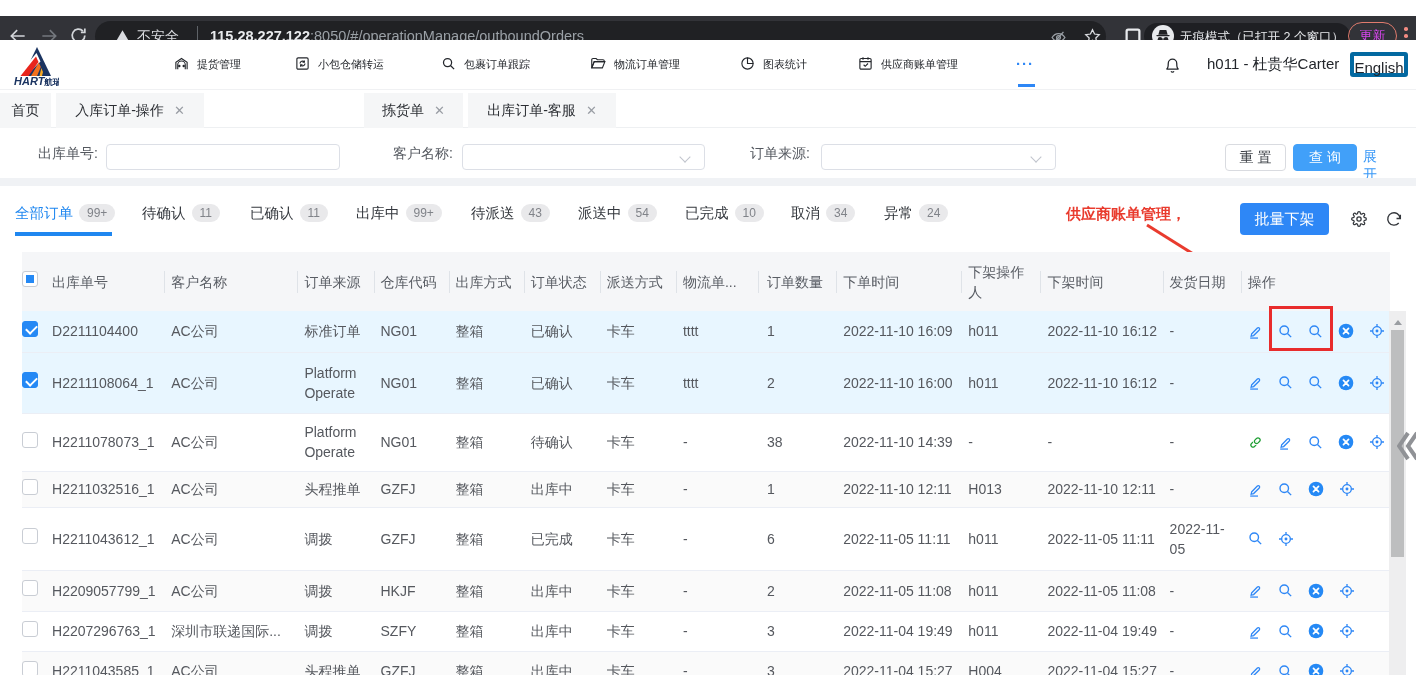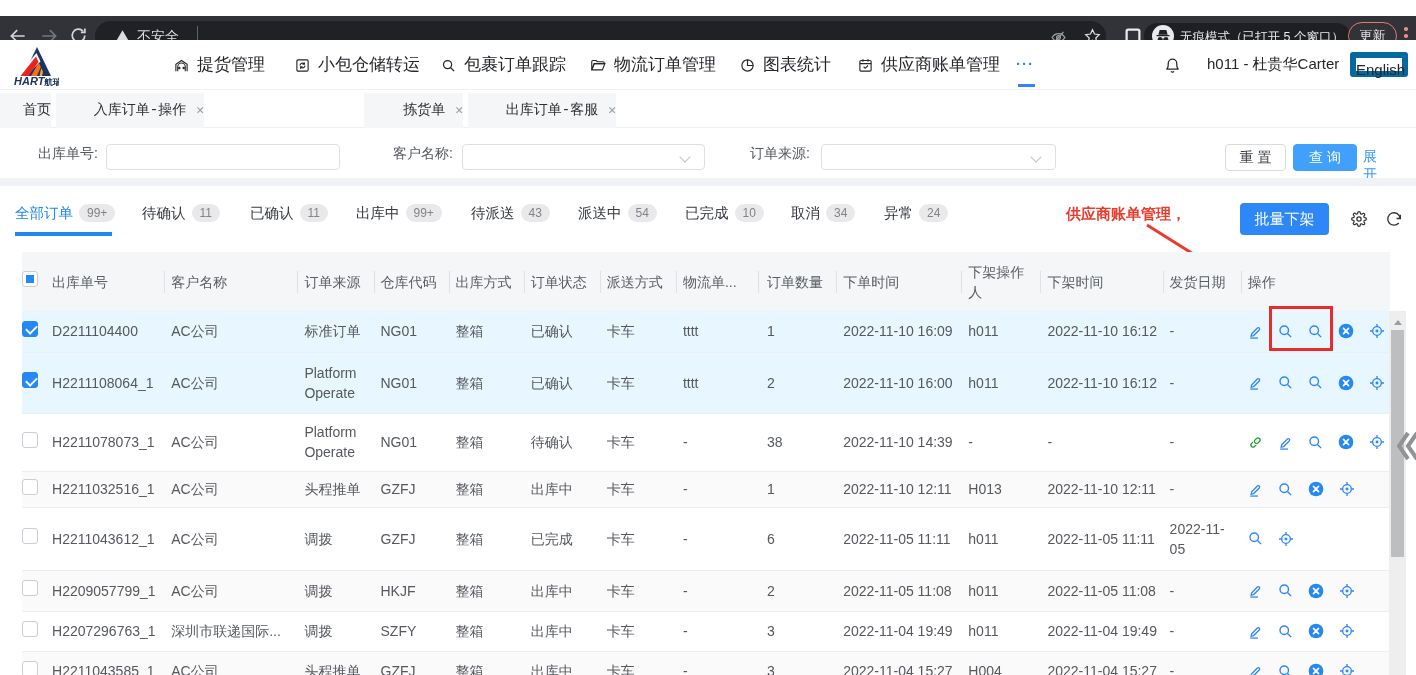--- a/index.html
+++ b/index.html
@@ -11,39 +11,39 @@
 #urlpill { position:absolute; left:95px; top:5px; width:1011px; height:31px; border-radius:16px;
   background:#202124; color:#9aa0a6; font-size:14px; }
 #urlpill .warn { position:absolute; left:20px; top:8px; }
 #urlpill .nsafe { position:absolute; left:42px; top:7px; color:#dadce0; font-size:14px; }
 #urlpill .sep { position:absolute; left:102px; top:5px; width:1px; height:20px; background:#5f6368; }
 #urlpill .url { position:absolute; left:115px; top:7px; font-size:14.5px; color:#9aa0a6; white-space:nowrap; }
 #urlpill .url b { color:#e8eaed; font-weight:bold; }
 #incog { position:absolute; left:1152px; top:9px; width:22px; height:22px; border-radius:50%; background:#e8eaed; }
 #incogtxt { position:absolute; left:1180px; top:13px; color:#e8eaed; font-size:12.5px; }
 #updbtn { position:absolute; left:1348px; top:6px; width:49px; height:28px; border:1.5px solid #e07b6d;
-  border-radius:15px; color:#e5e5e5; font-size:13px; text-align:center; line-height:25px; }
+  border-radius:15px; color:#d946ef; font-size:13px; text-align:center; line-height:25px; }
 #dots3 { position:absolute; left:1404px; top:11px; width:4px; }
 #dots3 i { display:block; width:3.5px; height:3.5px; border-radius:50%; background:#f28b82; margin:0 0 3.5px 0; }
 
 #apphead { position:absolute; left:0; top:40px; width:1416px; height:50px; background:#fff;
   border-bottom:1px solid #f0f1f3; }
-.navitem { position:absolute; top:0; height:49px; line-height:49px; font-size:17px; color:#23262b; white-space:nowrap; }
+.navitem { position:absolute; top:0; height:49px; line-height:49px; font-size:11px; color:#23262b; white-space:nowrap; }
 .navitem svg { vertical-align:-3px; margin-right:8px; }
 #navdots { position:absolute; left:1016px; top:15px; color:#2e87f6; font-size:15px; font-weight:bold; letter-spacing:1px;}
 #navdots:after { content:""; position:absolute; left:2px; top:29px; width:17px; height:3px; background:#2e87f6; }
 #bell { position:absolute; left:1164px; top:17px; }
 #usr { position:absolute; left:1207px; top:15px; font-size:15px; color:#23262b; }
-#engbtn { position:absolute; left:1350px; top:12px; width:58px; height:25px; border:6px solid #0369a1;
+#engbtn { position:absolute; left:1350px; top:12px; width:58px; height:25px; border:4px solid #0369a1;
   border-radius:3px; font-size:15px; color:#23262b; text-align:center; line-height:23px; }
 
 #tabbar { position:absolute; left:0; top:90px; width:1416px; height:38px; background:#fff;
   border-bottom:1px solid #eef0f2; }
 .tchip { position:absolute; top:3px; height:35px; background:#f5f6f7; color:#2b2e33; font-size:14px;
-  line-height:35px; text-align:right;font-family:Liberation Mono, monospace; }
+  line-height:35px; text-align:center; }
 .tchip .x { color:#9b9fa6; font-size:13px; margin-left:10px; color:#989ca3; }
 .tchip.act { background:#fff; color:#2486f1; }
 
 #filter { position:absolute; left:0; top:128px; width:1208px; height:50px; background:#fff; }
 .flabel { position:absolute; top:17px; font-size:14px; color:#54585f; }
 .finput { position:absolute; top:16px; height:26px; border:1px solid #dcdfe6; border-radius:4px; background:#fff; }
 .fsel:after { content:""; position:absolute; right:15px; top:8px; width:7px; height:7px;
   border-right:1.4px solid #c0c4cc; border-bottom:1.4px solid #c0c4cc; transform:rotate(45deg); }
 .btn { position:absolute; top:16px; height:27px; font-size:14px; border-radius:4px; text-align:center; line-height:25px; }
 #btnreset { left:1225px; width:61px; border:1px solid #d9dbe0; color:#3c4046; background:#fff; }
@@ -103,20 +103,21 @@
   <svg class="navbtn" style="left:69px;top:10px" width="19" height="19" viewBox="0 0 24 24" fill="none" stroke="#d2d5d9" stroke-width="2.2">
       <path d="M20 12a8 8 0 1 1-2.34-5.66"></path>
       <path d="M20 3v5h-5" fill="none"></path>
     </svg>
   <div id="urlpill">
     <svg class="warn" width="15" height="14" viewBox="0 0 24 24" fill="#dadce0">
         <path d="M12 2L1 21h22L12 2zm1 14h-2v2h2v-2zm0-7h-2v5h2V9z"></path>
       </svg>
     <span class="nsafe">不安全</span>
     <span class="sep"></span>
+    <span class="url"><b>115.28.227.122</b>:8050/#/operationManage/outboundOrders</span>
     <svg style="position:absolute;left:955px;top:8px" width="17" height="17" viewBox="0 0 24 24" fill="none" stroke="#9aa0a6" stroke-width="1.9">
         <path d="M3 12s3.2-5.5 9-5.5S21 12 21 12s-3.2 5.5-9 5.5S3 12 3 12z"></path>
         <circle cx="12" cy="12" r="2.6"></circle>
         <path d="M5 20L19 4"></path>
       </svg>
     <svg style="position:absolute;left:989px;top:7px" width="17" height="17" viewBox="0 0 24 24" fill="none" stroke="#dadce0" stroke-width="1.8">
         <path d="M12 2.5l2.9 6 6.6.9-4.8 4.6 1.2 6.5-5.9-3.2-5.9 3.2 1.2-6.5L2.5 9.4l6.6-.9z"></path>
       </svg>
   </div>
   <svg style="position:absolute;left:1124px;top:11px" width="18" height="18" viewBox="0 0 24 24" fill="none" stroke="#e8eaed" stroke-width="3">
@@ -125,21 +126,21 @@
   <div style="position:absolute;left:1144px;top:7px;width:206px;height:26px;border-radius:13px;background:#1e1f23"></div>
   <div id="incog">
     <svg style="position:absolute;left:3px;top:4px" width="16" height="14" viewBox="0 0 24 20" fill="#202124">
         <path d="M7 1h10l2 7H5z"></path>
         <rect x="2" y="8.4" width="20" height="1.8" rx="0.9"></rect>
         <circle cx="7.5" cy="15" r="3.4"></circle>
         <circle cx="16.5" cy="15" r="3.4"></circle>
         <rect x="10.5" y="13.8" width="3" height="1.6"></rect>
       </svg>
   </div>
-  <div id="incogtxt">无痕模式（已打开 5 个窗口）</div>
+  <div id="incogtxt">无痕模式（已打开 2 个窗口）</div>
   <div id="updbtn">更新</div>
   <div id="dots3">
       <i></i>
       <i></i>
       <i></i>
     </div>
 </div>
 <div id="apphead">
   <svg style="position:absolute;left:13px;top:6px" width="46" height="40" viewBox="0 0 46 40">
     <path d="M24 1 L38 30 L10 30 Z" fill="#1b3461"></path>

